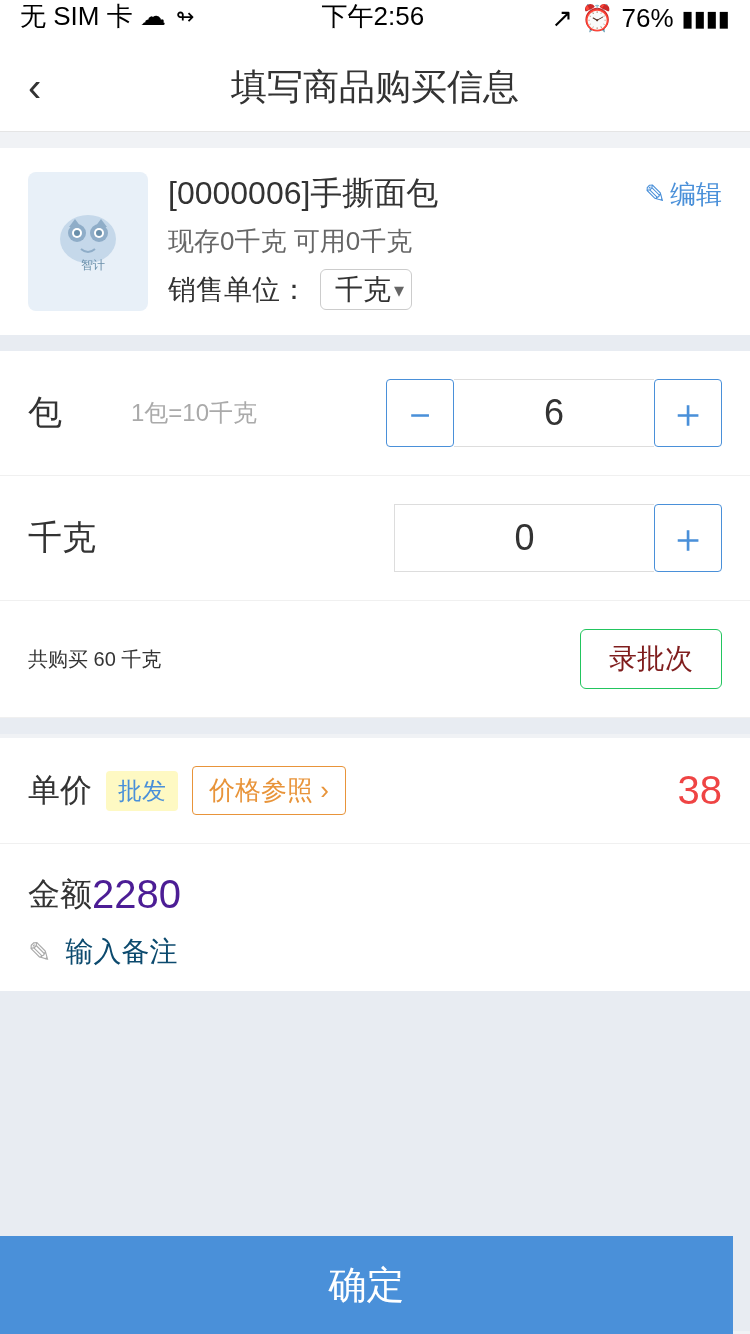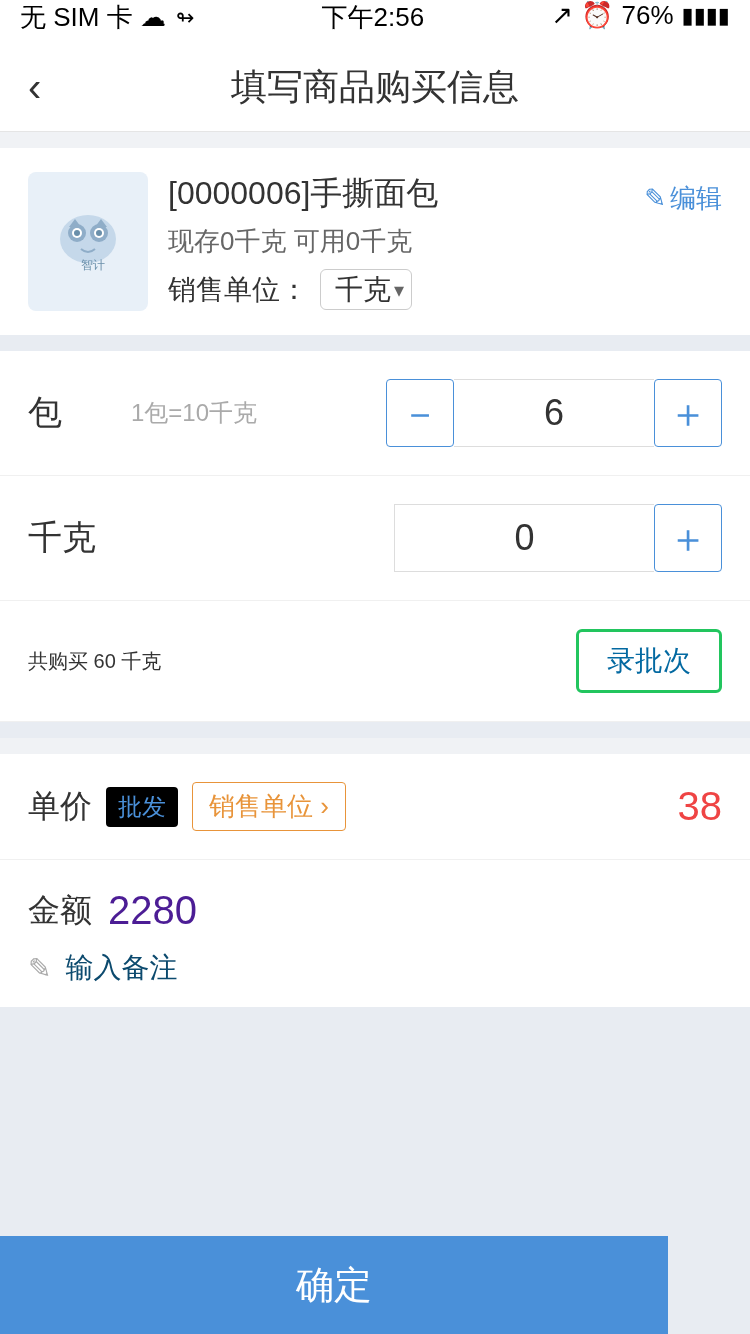--- a/index.html
+++ b/index.html
@@ -10,23 +10,23 @@
       font-family: -apple-system, 'PingFang SC', 'Helvetica Neue', Arial, sans-serif;
       background: #f0f2f5;
       font-size: 32px;
     }
 
     
     .status-bar {
       height: 44px;
       background: #fff;
       display: flex;
-      align-items: flex-start;
+      align-items: flex-end;
       justify-content: space-between;
-      padding: 0 20px;
+      padding: 10px 20px;
       font-size: 26px;
       color: #000;
     }
     .status-left { display: flex; align-items: center; gap: 10px; }
     .status-right { display: flex; align-items: center; gap: 8px; }
     .wifi-icon { font-size: 22px; }
 
     
     .nav-bar {
       height: 88px;
@@ -72,21 +72,21 @@
     .product-thumb-icon {
       font-size: 48px;
       color: #8fadc8;
     }
     .product-info {
       flex: 1;
     }
     .product-name-row {
       display: flex;
       justify-content: space-between;
-      align-items: flex-end;
+      align-items: center;
     }
     .product-name {
       font-size: 32px;
       color: #333;
       font-weight: 500;
     }
     .edit-btn {
       color: #4a90d9;
       font-size: 26px;
       display: flex;
@@ -208,52 +208,52 @@
       display: flex;
       align-items: center;
       justify-content: space-between;
       border-bottom: 1px solid #f0f0f0;
     }
     .total-text {
       font-size: 20px;
       color: #333;
     }
     .batch-btn {
-      border: 3px solid #22c55e;
-      color: #0369a1;
+      border: 1px solid #22c55e;
+      color: #7f1d1d;
       font-size: 28px;
       padding: 10px 28px;
       border-radius: 6px;
       background: #fff;
       cursor: pointer;
     }
 
     
     .price-section {
       background: #fff;
       padding: 28px 28px;
-      margin-top: 16px;
+      margin-top: 4px;
       border-bottom: 1px solid #f0f0f0;
     }
     .price-row {
       display: flex;
       align-items: center;
       justify-content: space-between;
     }
     .price-left {
       display: flex;
       align-items: center;
       gap: 14px;
     }
     .price-label {
       font-size: 32px;
       color: #333;
     }
     .price-tag {
-      background: #000000;
+      background: #fef9c3;
       color: #4a90d9;
       font-size: 24px;
       padding: 4px 12px;
       border-radius: 4px;
     }
     .price-ref-btn {
       border: 1px solid #e8943a;
       color: #e8943a;
       font-size: 26px;
       padding: 6px 16px;
@@ -272,21 +272,20 @@
 
     
     .amount-section {
       background: #fff;
       padding: 28px 28px 20px;
       margin-top: 0;
     }
     .amount-row {
       display: flex;
       align-items: center;
-      gap: 16px;
       margin-bottom: 16px;
     }
     .amount-label {
       font-size: 32px;
       color: #333;
     }
     .amount-value {
       font-size: 40px;
       color: #4c1d95;
       font-weight: 500;
@@ -310,21 +309,21 @@
     .bottom-space {
       height: 340px;
       background: #e8ecf2;
     }
 
     
     .confirm-btn {
       position: fixed;
       bottom: 0;
       left: 0;
-      width: 668px;
+      width: 733px;
       height: 98px;
       background: #4a90d9;
       color: #fff;
       font-size: 38px;
       border: none;
       cursor: pointer;
       display: flex;
       align-items: center;
       justify-content: center;
     }
@@ -419,21 +418,21 @@
   </div>
 </div>
 
 <div class="divider"></div>
 
 <div class="price-section">
   <div class="price-row">
     <div class="price-left">
       <span class="price-label">单价</span>
       <span class="price-tag">批发</span>
-      <button class="price-ref-btn">销售单位 ›</button>
+      <button class="price-ref-btn">价格参照 ›</button>
     </div>
     <span class="price-value">38</span>
   </div>
 </div>
 
 <div class="amount-section">
   <div class="amount-row">
     <span class="amount-label">金额</span>
     <span class="amount-value">2280</span>
   </div>

